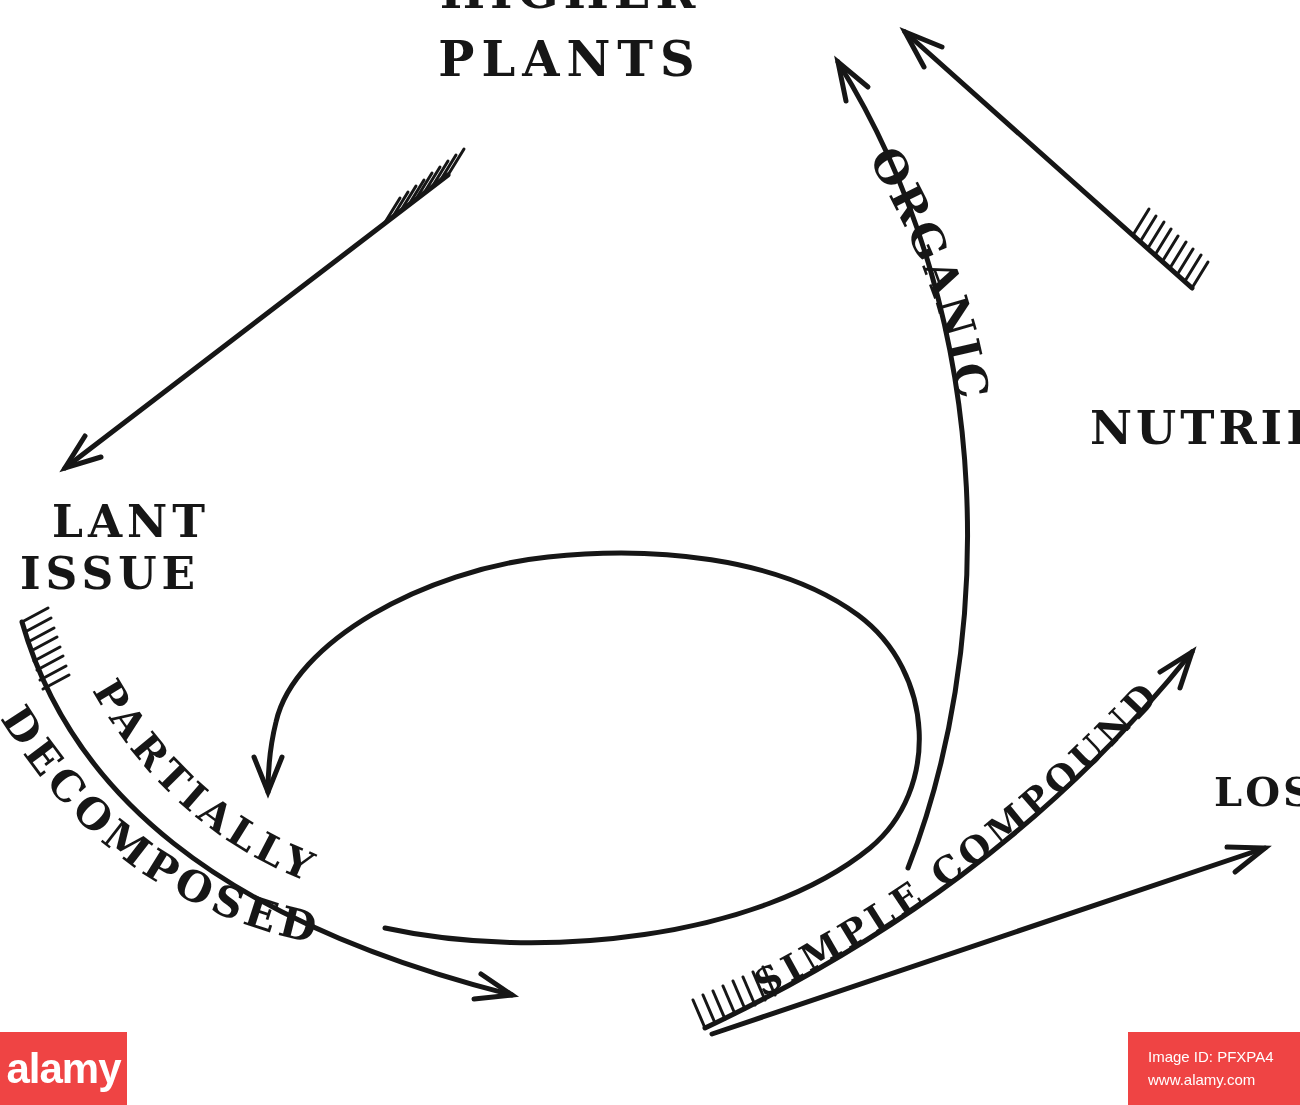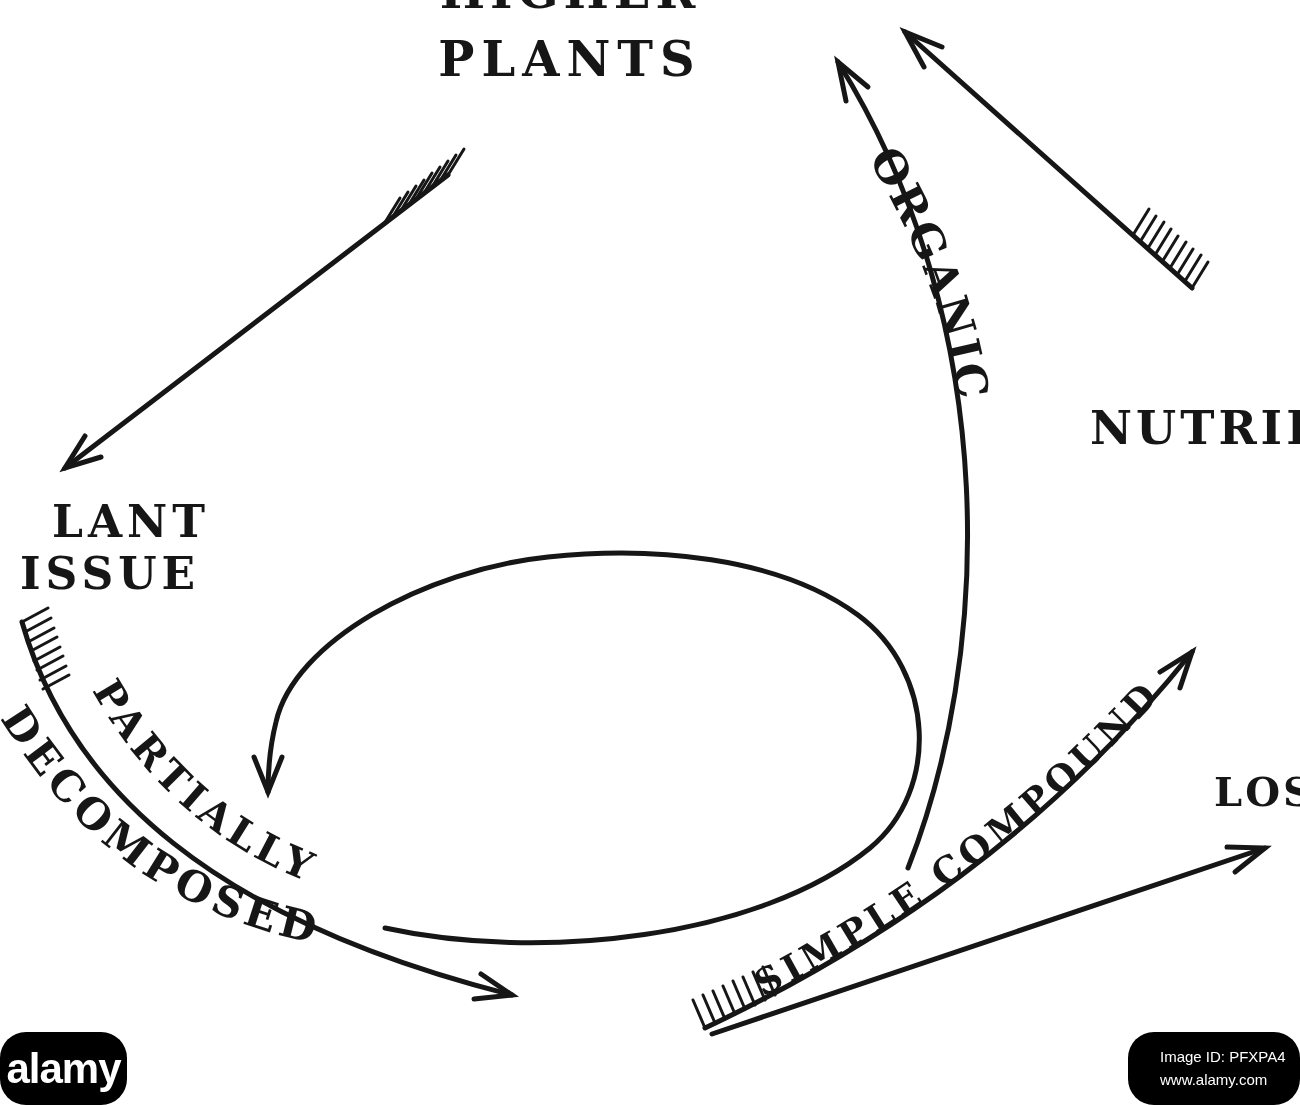--- a/index.html
+++ b/index.html
@@ -11,36 +11,35 @@
     overflow: hidden;
     font-family: "DejaVu Serif", serif;
   }
   svg text {
     fill: #161616;
     font-family: "DejaVu Serif", serif;
     font-weight: 600;
   }
   .wm-bar {
     position: absolute;
-    background: #000000;
+    background: #ef4444;
     color: #ffffff;
     font-family: "Liberation Sans", sans-serif;
-    border-radius: 26px;
   }
   .wm-left {
     left: 0; top: 1032px; width: 127px; height: 73px;
     display: flex; align-items: center; justify-content: center;
   }
   .wm-left .logo {
     font-size: 42px; font-weight: 700; letter-spacing: -1px; line-height: 1;
   }
   .wm-right {
     left: 1128px; top: 1032px; width: 172px; height: 73px;
     display: flex; flex-direction: column; justify-content: center;
-    padding-left: 32px; box-sizing: border-box; gap: 6px;
+    padding-left: 20px; box-sizing: border-box; gap: 6px;
   }
   .wm-right div { font-size: 15px; line-height: 1.1; }
 </style>
 </head>
 <body>
 
 <div id="stage">
 
   <svg width="1300" height="1105" viewBox="0 0 1300 1105" xmlns="http://www.w3.org/2000/svg">
 

